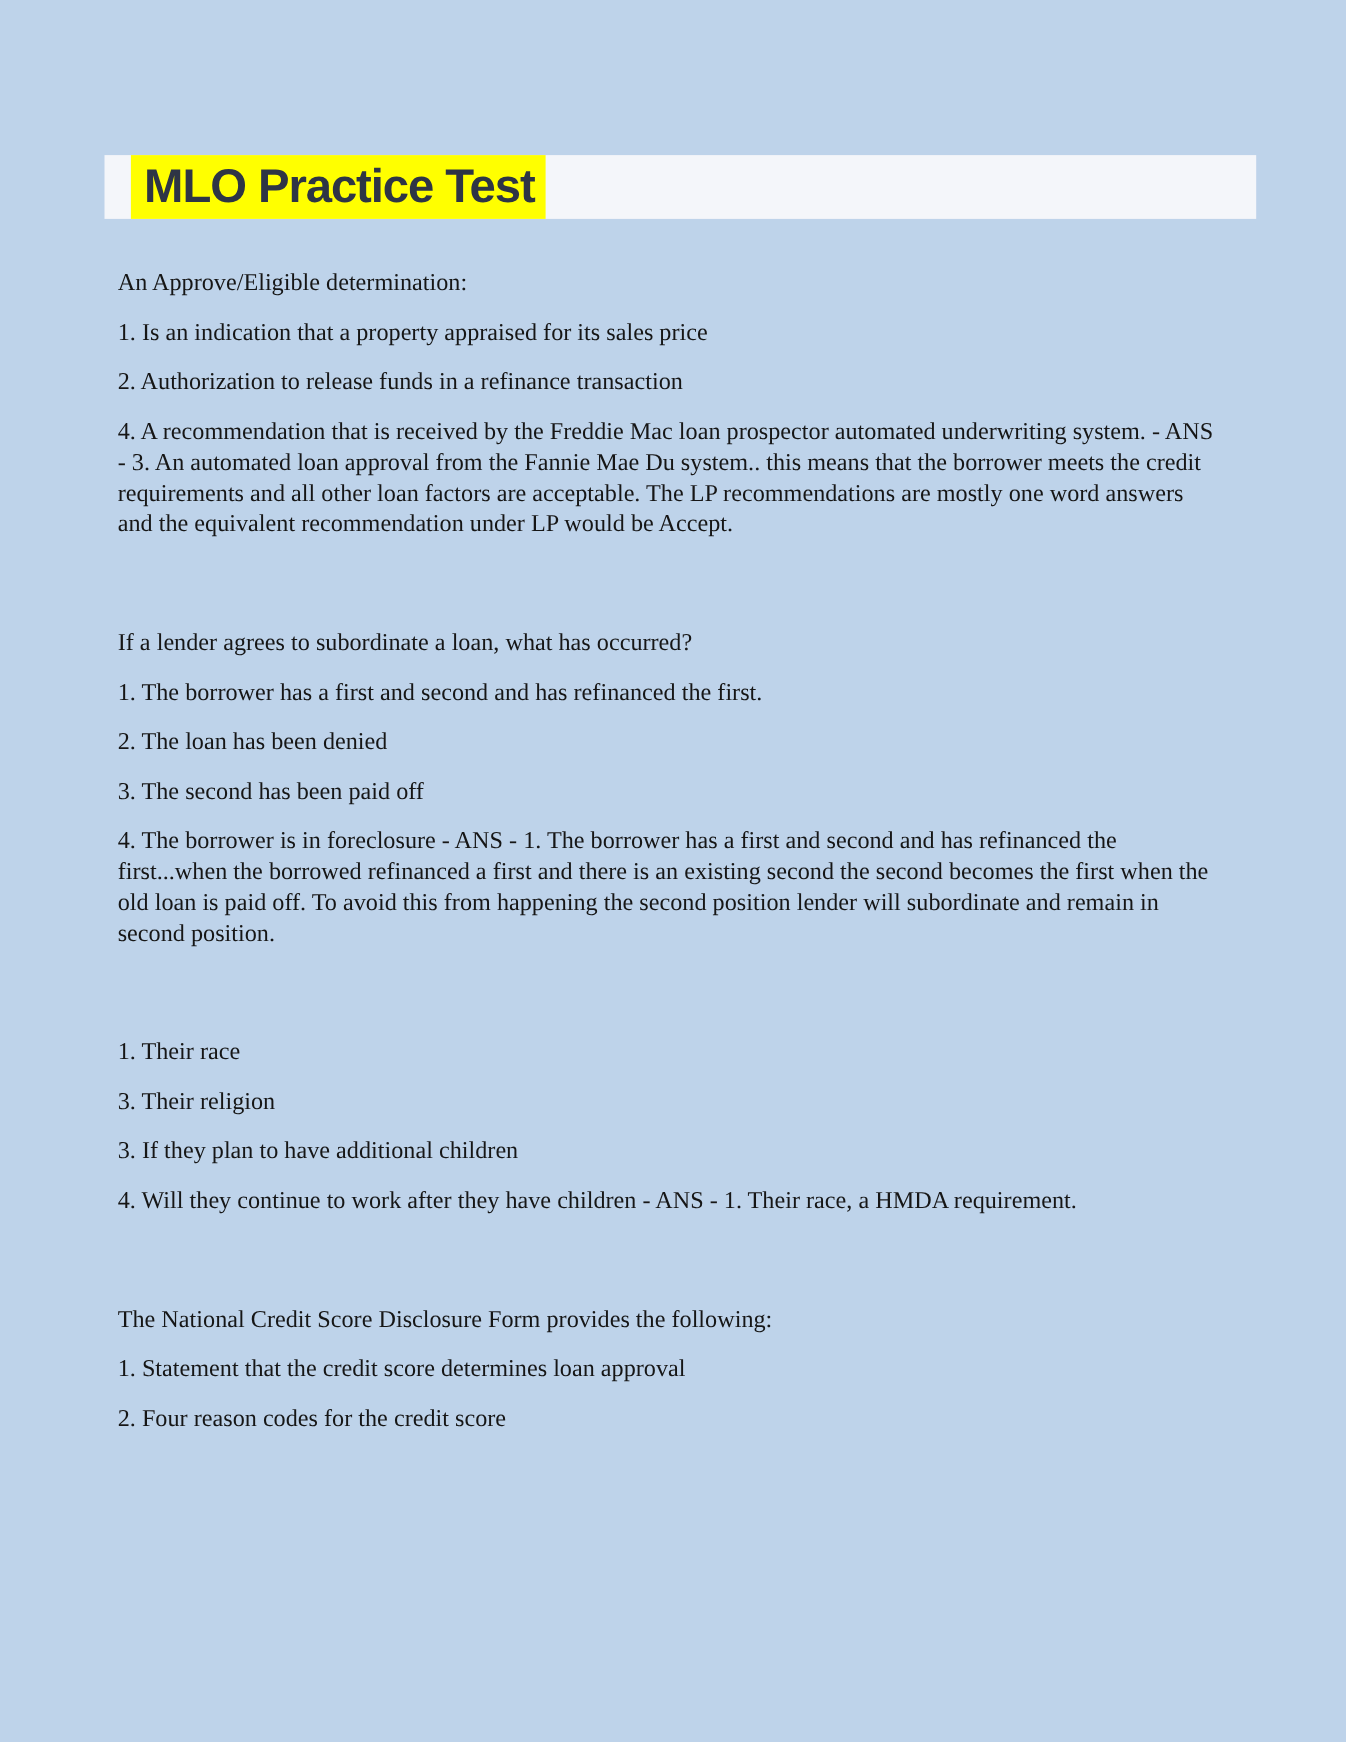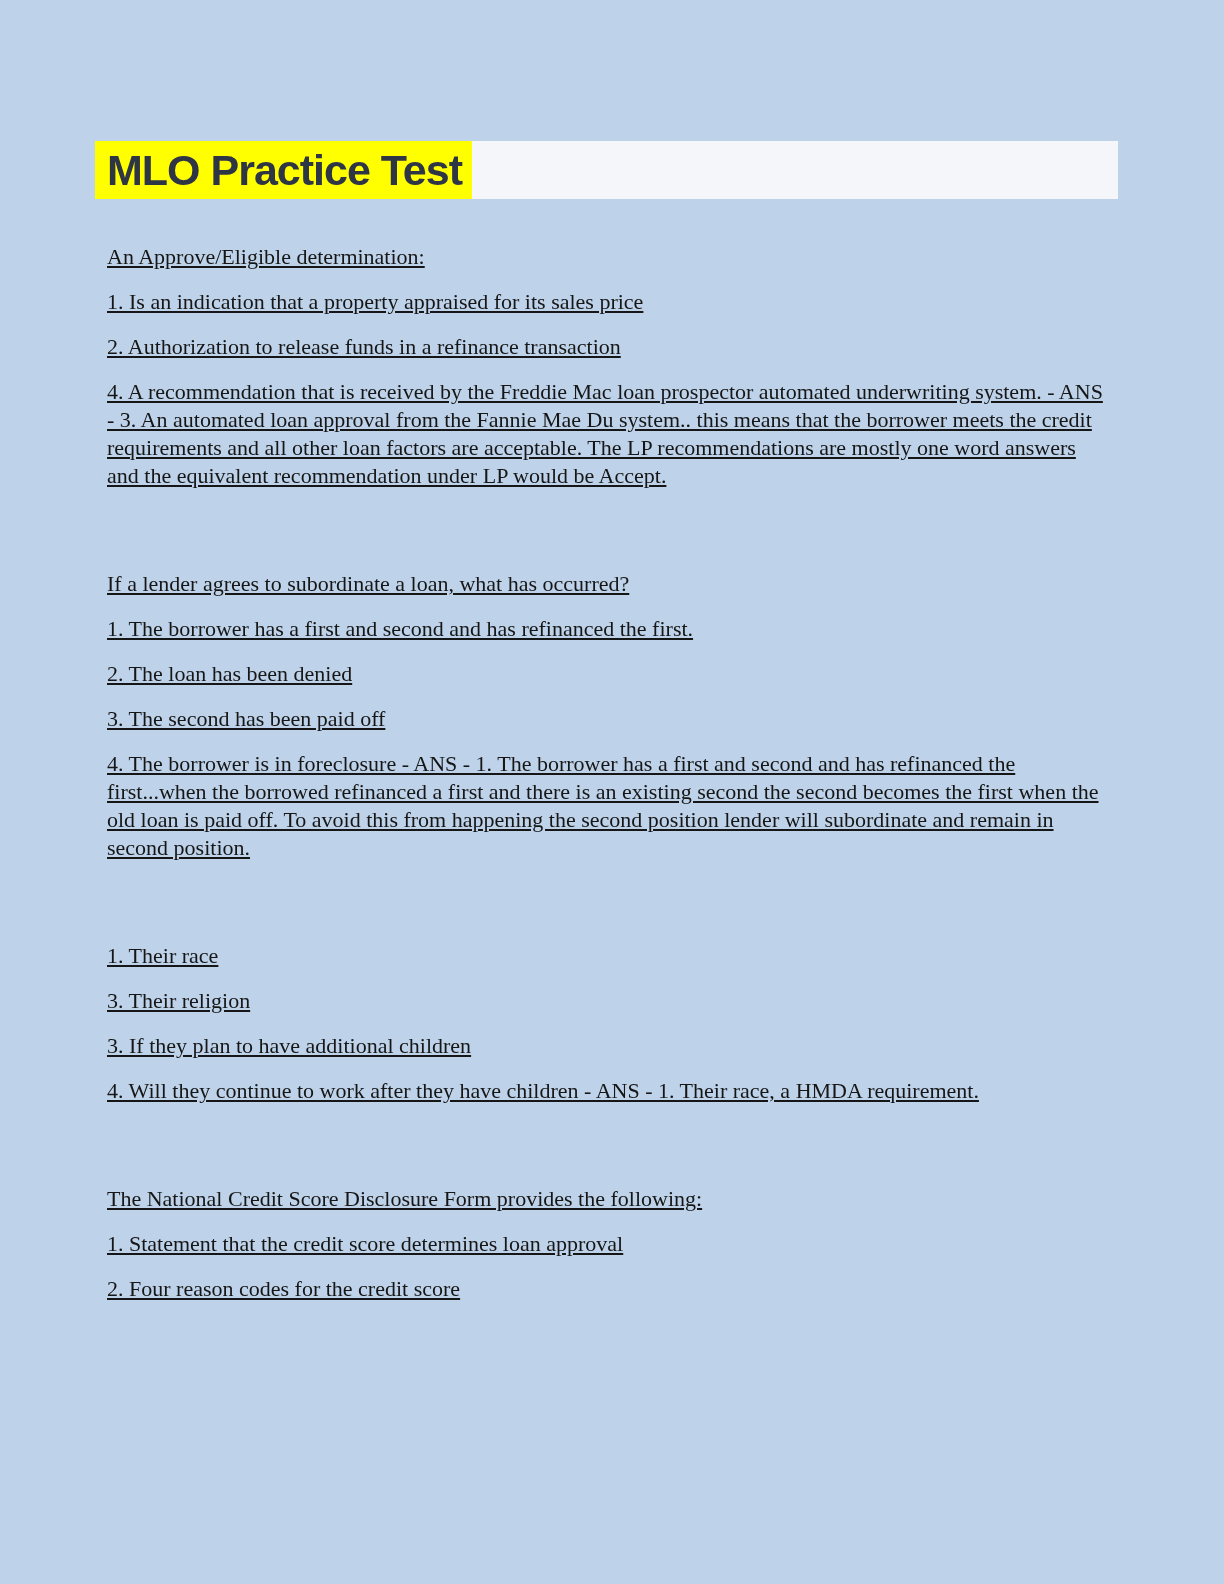--- a/index.html
+++ b/index.html
@@ -20,40 +20,40 @@
   }
   .title-bar {
     position: absolute;
     left: 95px;
     top: 141px;
     width: 1023px;
     height: 58px;
     background: #f4f6fa;
     display: flex;
     align-items: stretch;
+    padding-left: 24px;
   }
   .title-highlight {
     margin: 0;
     background: #ffff00;
     color: #2e3545;
     font-family: "Liberation Sans", sans-serif;
     font-weight: bold;
     font-size: 43px;
     letter-spacing: -1px;
     line-height: 58px;
     padding: 0 10px 0 12px;
     white-space: nowrap;
   }
   .content {
     position: absolute;
     left: 107px;
     top: 243px;
     width: 1000px;
     color: #161616;
-    text-decoration: underline;
   }
   .para {
     margin: 0 0 17px 0;
     font-size: 22px;
     line-height: 28px;
   }
   .question-block {
     margin: 0;
   }
   .question-block + .question-block {

